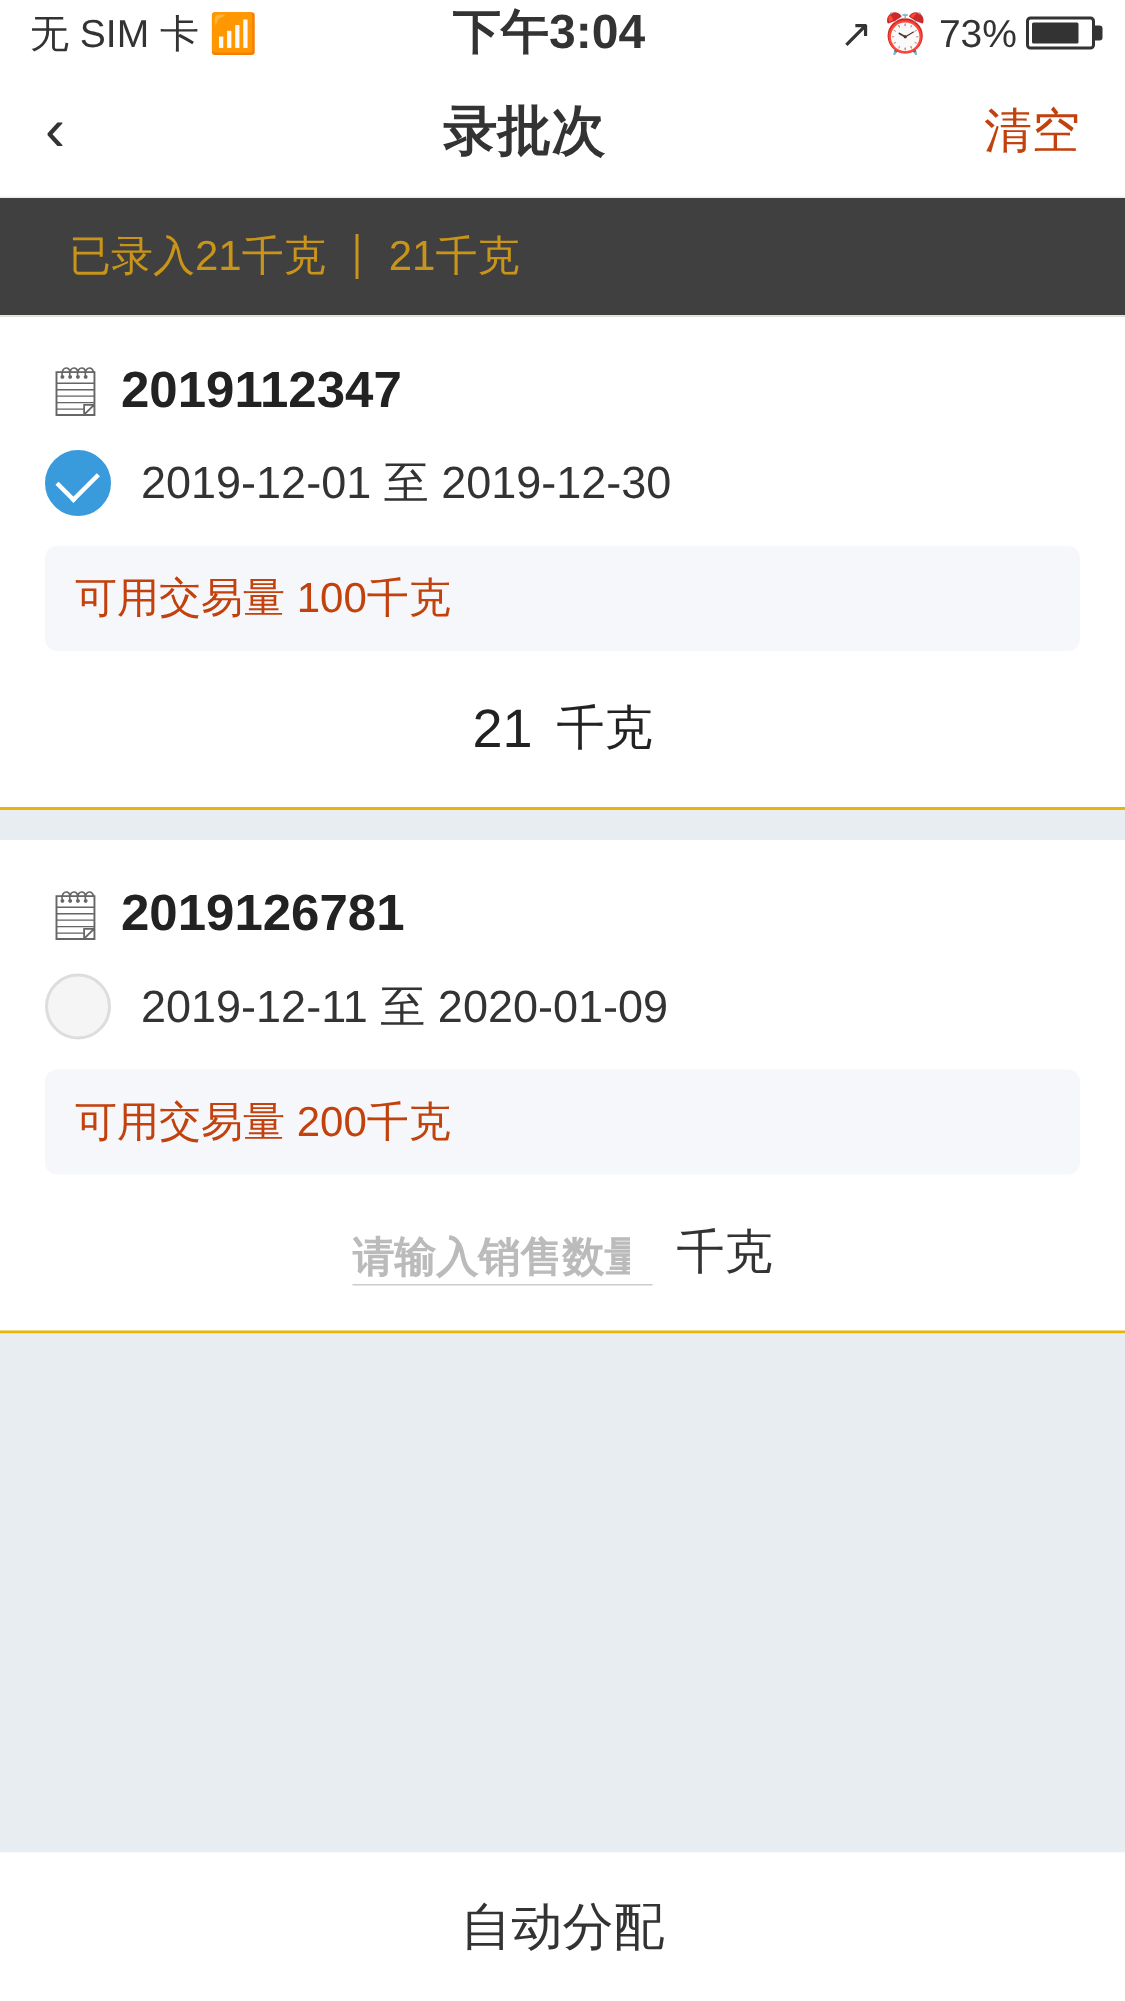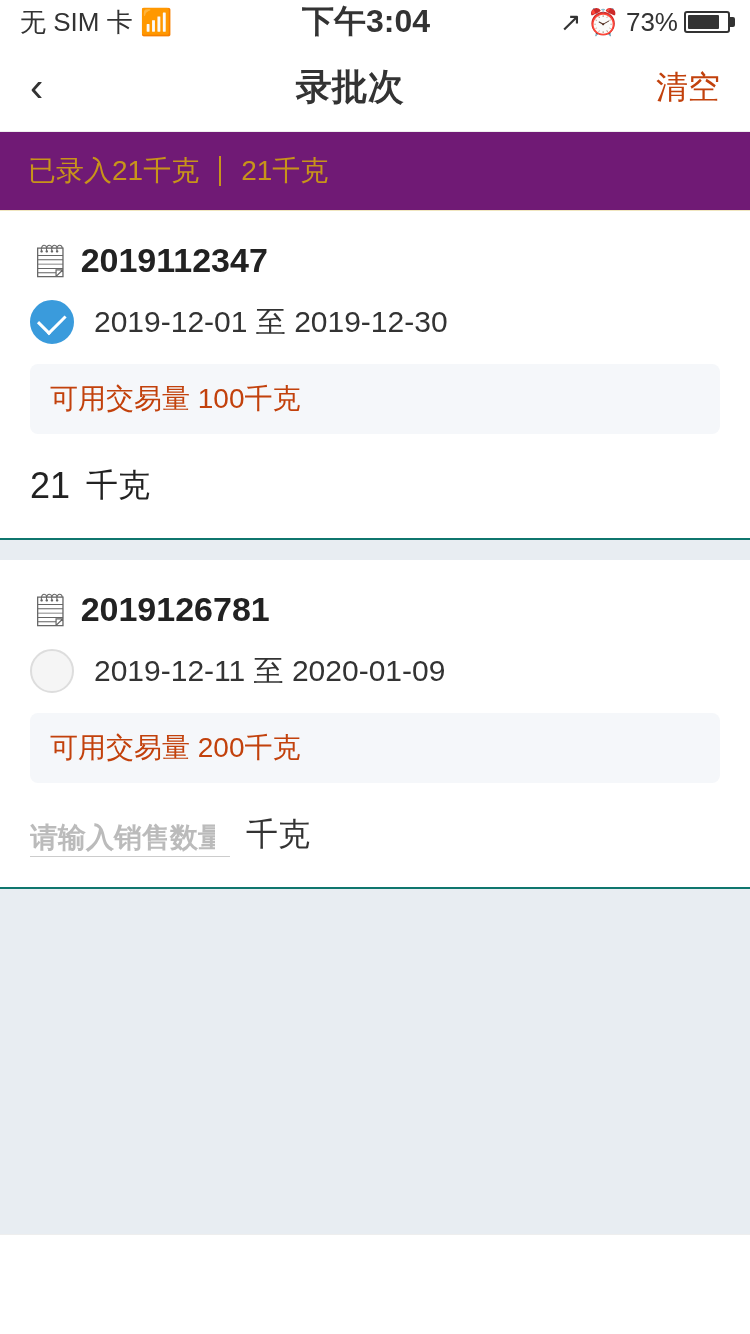--- a/index.html
+++ b/index.html
@@ -49,22 +49,22 @@
       color: #333;
     }
     .nav-clear {
       font-size: 32px;
       color: #c2410c;
       cursor: pointer;
     }
 
     
     .summary-bar {
-      background: #701a75;
-      padding: 20px 28px;
+      background: #404040;
+      padding: 20px 46px;
       display: flex;
       align-items: center;
       gap: 0;
       border-bottom: 1px solid #f0e6c0;
     }
     .summary-text {
       font-size: 28px;
       color: #c8941a;
     }
     .summary-divider {
@@ -138,24 +138,24 @@
       border-radius: 8px;
       padding: 16px 20px;
       font-size: 28px;
       color: #c2410c;
     }
 
     
     .input-row {
       display: flex;
       align-items: center;
-      justify-content: flex-start;
+      justify-content: center;
       padding: 20px 30px 30px 30px;
       gap: 16px;
-      border-bottom: 2px solid #0f766e;
+      border-bottom: 2px solid #eab308;
     }
     .qty-input {
       border: none;
       outline: none;
       font-size: 36px;
       color: #222;
       text-align: right;
       width: 200px;
       background: transparent;
       border-bottom: 1px solid #ccc;
@@ -315,13 +315,14 @@
   <div class="batch-avail">可用交易量 200千克</div>
   <div class="input-row">
     <input class="qty-input" type="number" placeholder="请输入销售数量" style="">
     <span class="unit-label">千克</span>
   </div>
 </div>
 
 <div class="empty-area" style="min-height: 420px;"></div>
 
 <div class="bottom-bar">
+  <button class="btn-auto">自动分配</button>
 </div>
 
 </body></html>

